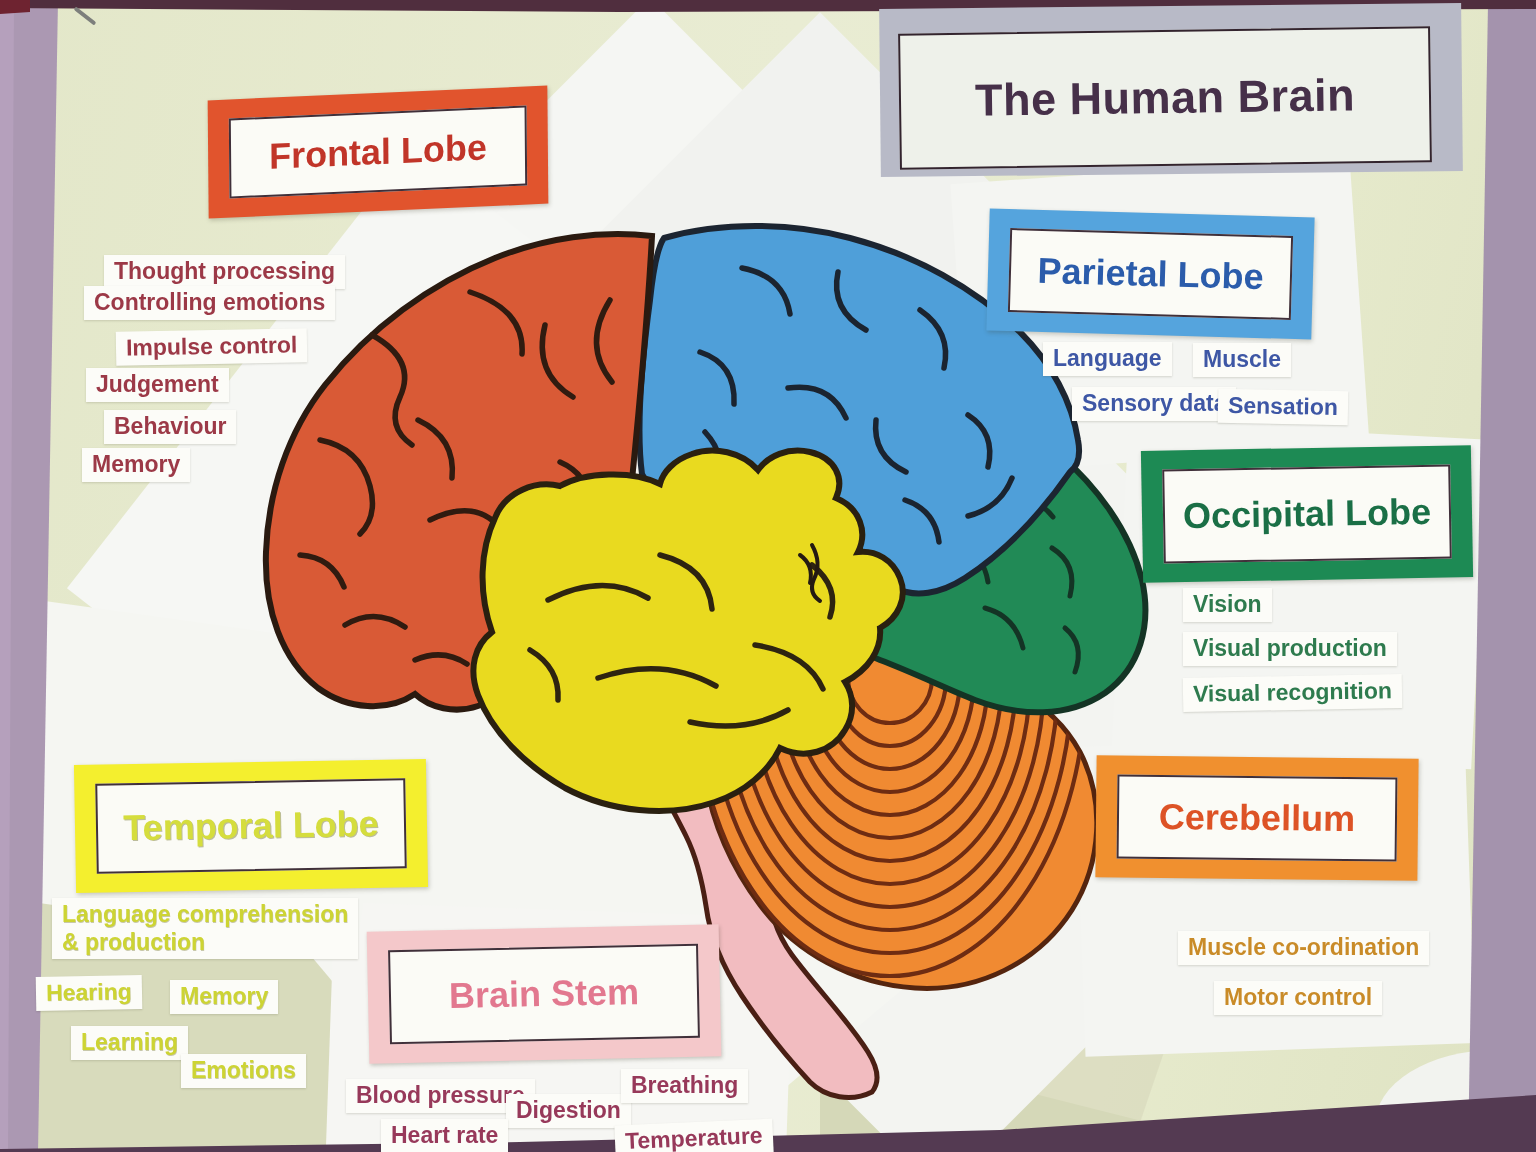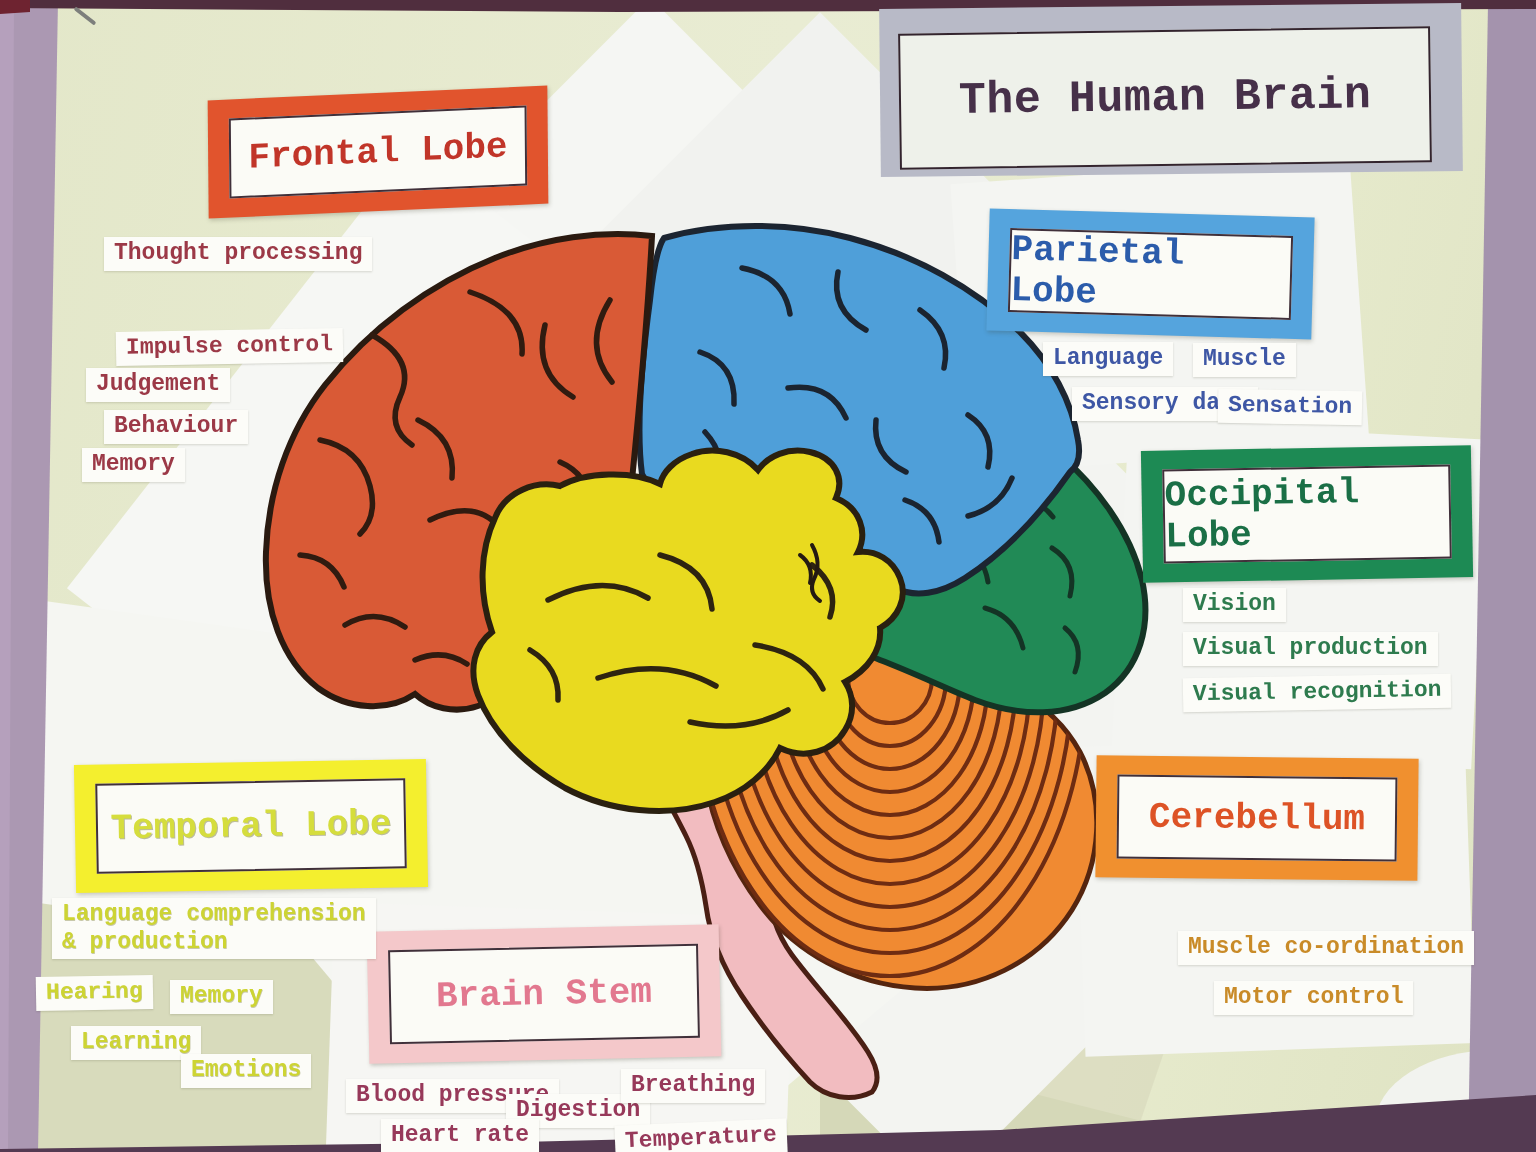--- a/index.html
+++ b/index.html
@@ -1,17 +1,17 @@
 <!DOCTYPE html>
 <html><head>
 <meta charset="utf-8">
 <style>
   html,body{margin:0;padding:0;background:#3a2a38;}
   .stage{position:relative;width:1536px;height:1152px;overflow:hidden;
-         font-family:Liberation Mono, monospace;}
+         font-family:Liberation Sans, sans-serif;}
   .poster-bg{position:absolute;inset:0;
     background:linear-gradient(102deg,#e3e7c9 0%,#e9ecd3 45%,#e6eacc 75%,#dee2c2 100%);}
   .brain-svg{position:absolute;left:0;top:0;z-index:1;}
   .staple{position:absolute;left:72px;top:14px;width:26px;height:4px;background:#7d7f7c;
     transform:rotate(38deg);z-index:3;border-radius:2px;}
 
   
   .title-backing{position:absolute;left:880px;top:6px;width:582px;height:168px;
     background:#b8bac7;transform:rotate(-0.6deg);z-index:2;}
   .title-card{position:absolute;left:899px;top:30px;width:528px;height:132px;
@@ -229,21 +229,22 @@
     <div class="inner">
         <span>Temporal Lobe</span>
       </div>
   </div>
   <div class="plaque plaque-brainstem">
     <div class="inner">
         <span>Brain Stem</span>
       </div>
   </div>
 
-  <span class="fn fn-frontal" style="left:104px;top:237px">Thought processing</span>
+  <span class="fn fn-frontal" style="left:104px;top:255px">Thought processing</span>
+  <span class="fn fn-frontal" style="left:84px;top:286px">Controlling emotions</span>
   <span class="fn fn-frontal" style="left:116px;top:330px;transform:rotate(-1deg)">Impulse control</span>
   <span class="fn fn-frontal" style="left:86px;top:368px">Judgement</span>
   <span class="fn fn-frontal" style="left:104px;top:410px">Behaviour</span>
   <span class="fn fn-frontal" style="left:82px;top:448px">Memory</span>
 
   <span class="fn fn-parietal" style="left:1043px;top:342px">Language</span>
   <span class="fn fn-parietal" style="left:1193px;top:343px">Muscle</span>
   <span class="fn fn-parietal" style="left:1072px;top:387px">Sensory data</span>
   <span class="fn fn-parietal" style="left:1218px;top:390px;transform:rotate(1deg)">Sensation</span>
 

